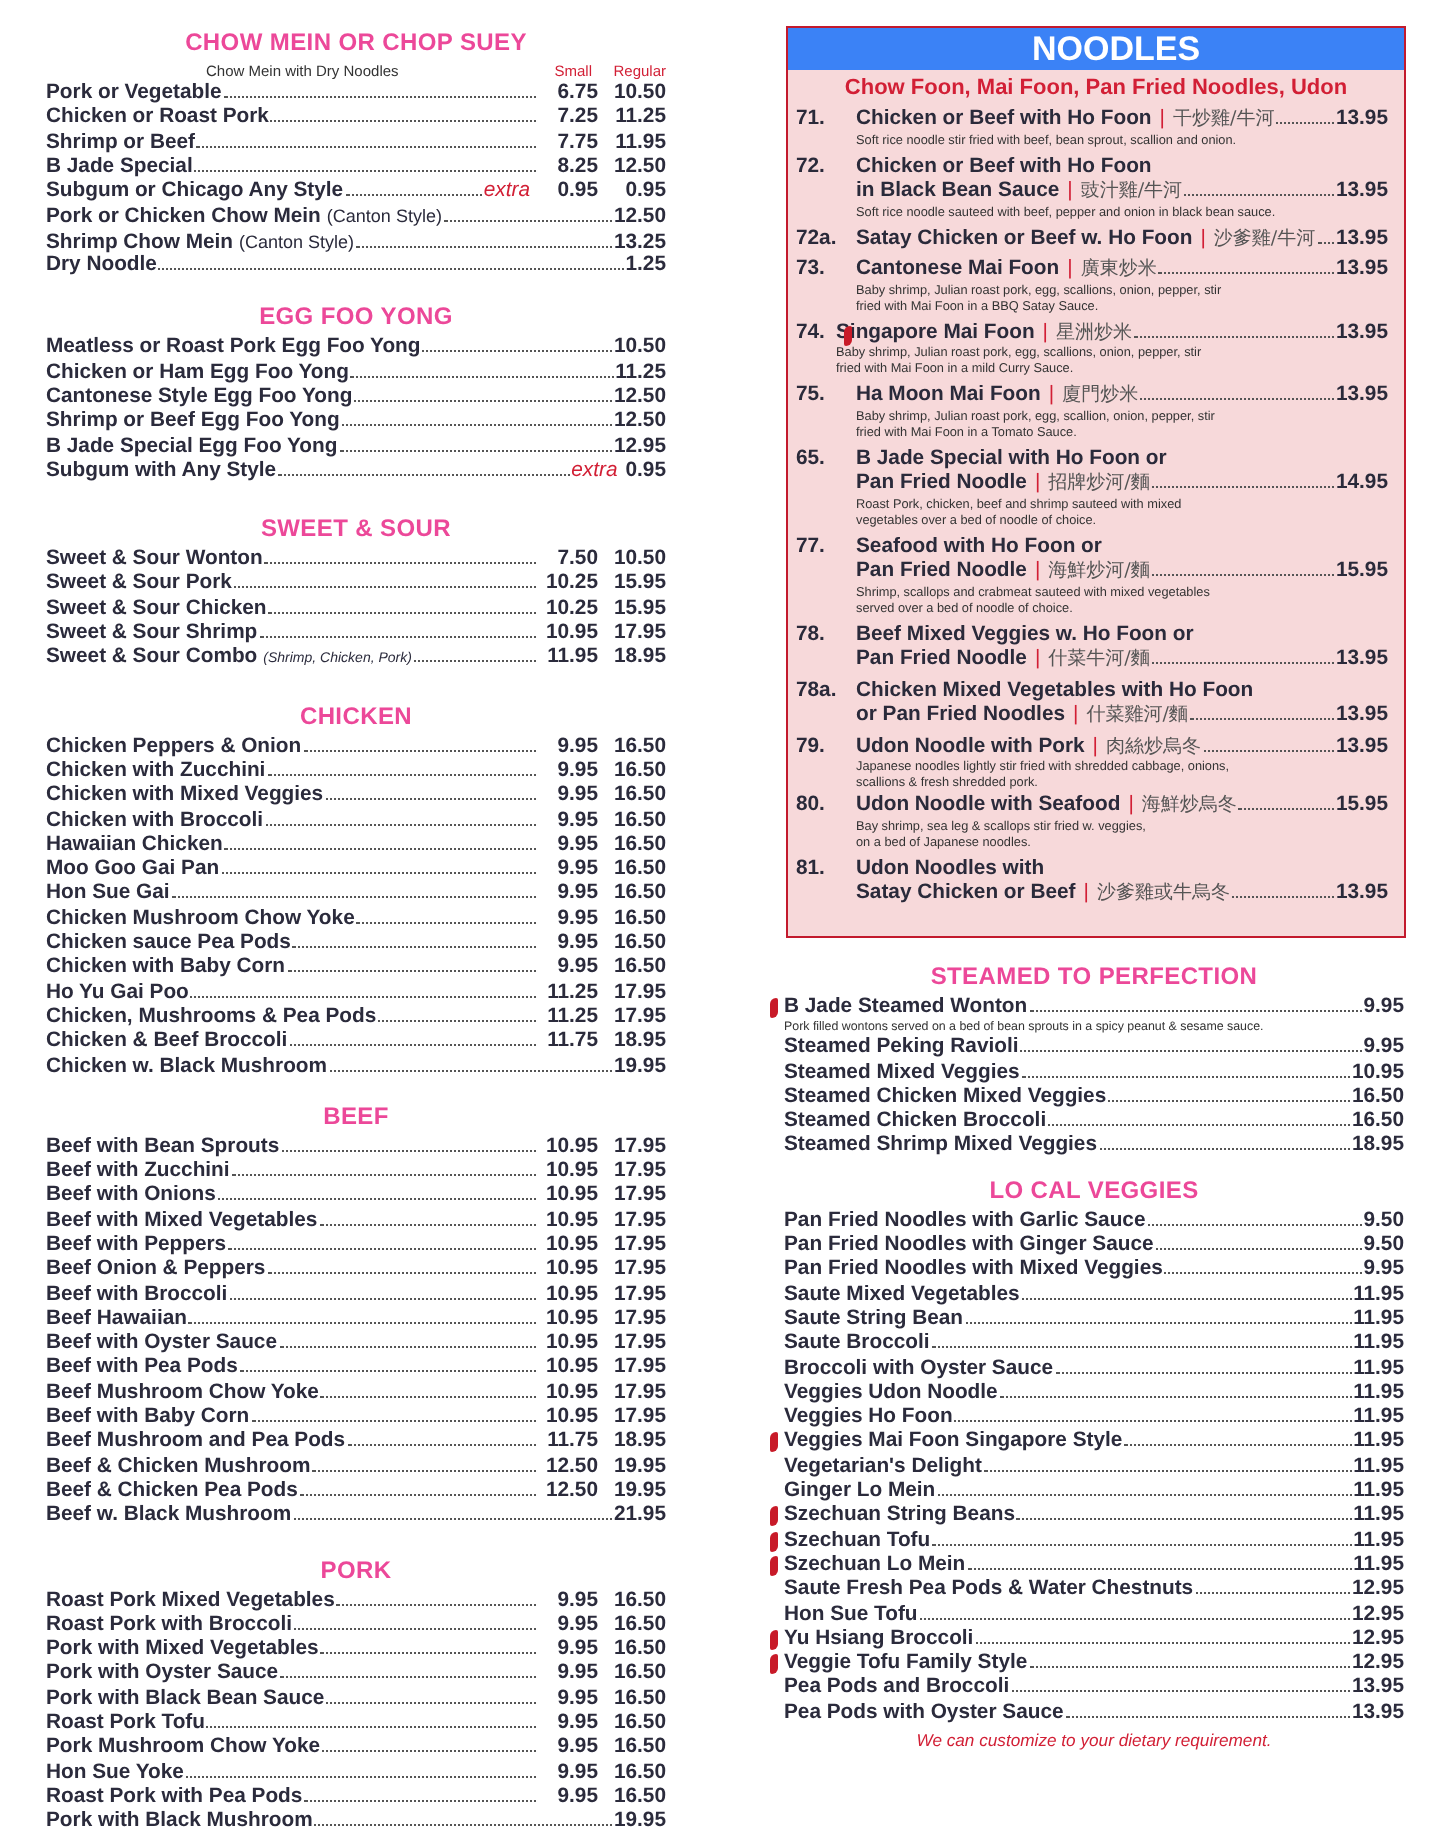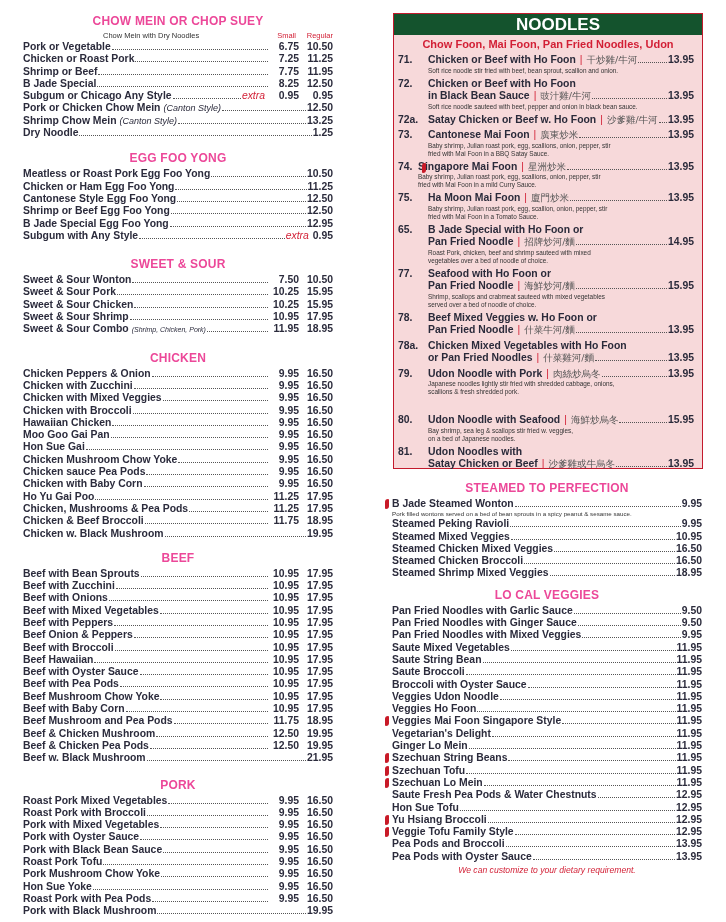--- a/index.html
+++ b/index.html
@@ -15,21 +15,21 @@
     font-weight: 700; color: #ec4899; text-align: center;
     font-size: 12px; letter-spacing: 0.2px; line-height: 20px;
   }
 
   .row {
     display: flex; align-items: baseline;
     font-size: 10.4px; font-weight: 700; line-height: 12.3px; height: 12.3px;
     white-space: nowrap; color: #2b2b3c; position: relative;
   }
   .row .name { flex: 0 0 auto; }
-  .row .note-it { font-style: italic; font-weight: 400; font-size: 9px; }
+  .row .note-it { font-weight: 400; font-size: 9px; }
   .row .note-sm { font-style: italic; font-weight: 400; font-size: 7px; }
   .row .dots {
     flex: 1 1 auto; overflow: hidden; margin: 0 1px;
     border-bottom: 1px dotted #555; height: 8px; min-width: 4px;
   }
   .row .extra { color: #d21f35; font-style: italic; font-weight: 400; margin-right: 4px; }
   .row .p1 { width: 30px; text-align: right; }
   .row .p2 { width: 30px; text-align: right; margin-left: 4px; }
   .row .p-only { text-align: right; }
 
@@ -42,21 +42,21 @@
   .subhead-row .mid { position: absolute; left: 80px; color: #333; }
   .subhead-row .small { position: absolute; right: 37px; color: #d21f35; }
   .subhead-row .reg { position: absolute; right: 0; color: #d21f35; }
 
   
   .noodles-box {
     position: absolute; left: 393px; top: 13px; width: 310px; height: 456px;
     background: #f7d9da; border: 1.5px solid #c31a2d;
   }
   .noodles-head {
-    background: #14532d; color: #fff; text-align: center;
+    background: #3b82f6; color: #fff; text-align: center;
     font-weight: 700; font-size: 17px; line-height: 21px; height: 21px; padding-left: 20px;
   }
   .noodles-sub {
     text-align: center; color: #d21f35; font-weight: 700; font-size: 11px;
     line-height: 14px; margin-top: 2px;
   }
   .nitem { position: relative; padding-left: 34px; padding-right: 8px; }
   .nitem .num {
     position: absolute; left: 4px; top: 0; font-weight: 700; font-size: 10.4px; line-height: 12.5px;
   }
@@ -599,21 +599,21 @@
         <div class="line">
           <span>Udon Noodle with Pork</span>
           <span class="bar">|</span>
           <span class="zh">肉絲炒烏冬</span>
           <span class="dots"></span>
           <span>13.95</span>
         </div>
         <div class="desc">Japanese noodles lightly stir fried with shredded cabbage, onions,</div>
         <div class="desc">scallions &amp; fresh shredded pork.</div>
       </div>
-      <div class="nitem" style="margin-top: 18px;">
+      <div class="nitem" style="margin-top: 1px;">
         <span class="num">80.</span>
         <div class="line">
           <span>Udon Noodle with Seafood</span>
           <span class="bar">|</span>
           <span class="zh">海鮮炒烏冬</span>
           <span class="dots"></span>
           <span>15.95</span>
         </div>
         <div class="desc">Bay shrimp, sea leg &amp; scallops stir fried w. veggies,</div>
         <div class="desc">on a bed of Japanese noodles.</div>

